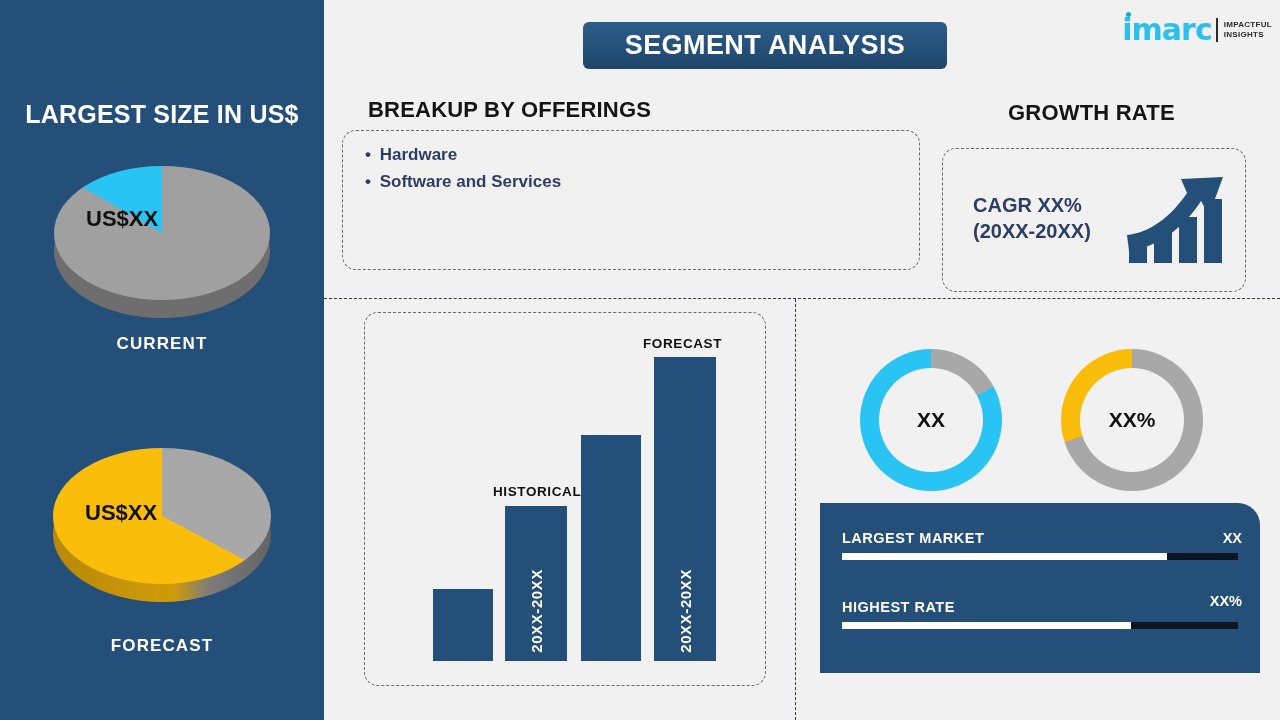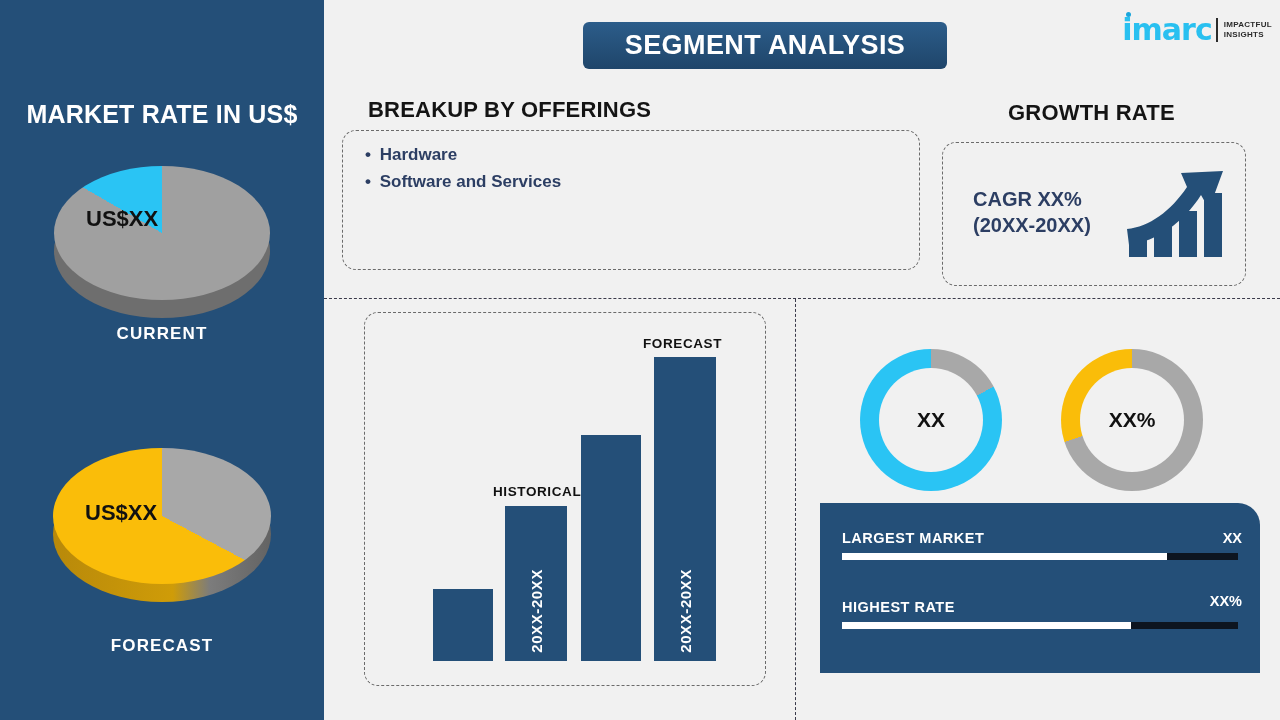--- a/index.html
+++ b/index.html
@@ -256,29 +256,29 @@
     background: #ffffff;
   }
 </style>
 </head>
 <body>
 
 <div id="root">
 
   <div class="sidebar">
 
-    <div class="sidebar-title">MARKET RATE IN US$</div>
+    <div class="sidebar-title">LARGEST SIZE IN US$</div>
 
     <div class="pie-wrap" style="top:166px;">
       <div class="pie3d" style="width:216px;height:134px;">
         <div class="pie-base" style="background:#6e6e6e;"></div>
         <div class="pie-top" style="background:conic-gradient(#a0a0a0 0deg 300deg, #2ac4f4 300deg 360deg);"></div>
         <div class="pie-label" style="left:32px;top:40px;">US$XX</div>
       </div>
-      <div class="pie-caption" style="margin-top:20px;">CURRENT</div>
+      <div class="pie-caption" style="margin-top:30px;">CURRENT</div>
     </div>
 
     <div class="pie-wrap" style="top:448px;">
       <div class="pie3d" style="width:218px;height:136px;">
         <div class="pie-base" style="background:linear-gradient(90deg,#b8890a 0%,#cf9c08 55%,#7c7c7c 72%,#636363 100%);"></div>
         <div class="pie-top" style="background:conic-gradient(#a8a8a8 0deg 118deg, #fabd09 118deg 360deg);"></div>
         <div class="pie-label" style="left:32px;top:52px;">US$XX</div>
       </div>
       <div class="pie-caption" style="margin-top:48px;">FORECAST</div>
     </div>
@@ -312,21 +312,21 @@
         </div>
         <div class="bullet-item">
           <span class="dot">•</span>
           <span>Software and Services</span>
         </div>
       </div>
     </div>
 
     <div class="section-heading" style="left:684px;top:100px;">GROWTH RATE</div>
 
-    <div class="dashed-box" style="left:618px;top:142px;width:304px;height:144px;">
+    <div class="dashed-box" style="left:618px;top:148px;width:304px;height:144px;">
       <div class="cagr-text">
         <div>CAGR XX%</div>
         <div>(20XX-20XX)</div>
       </div>
 
       <svg style="position:absolute;left:180px;top:12px;" width="112" height="105" viewBox="0 0 112 105">
         <path d="M4 74 C 26 72, 48 56, 64 32 L 58 18 L 100 16 L 86 54 L 78 40 C 60 68, 34 86, 6 90 Z" fill="#244F78"></path>
         <rect x="6" y="76" width="18" height="26" fill="#244F78"></rect>
         <rect x="31" y="66" width="18" height="36" fill="#244F78"></rect>
         <rect x="56" y="56" width="18" height="46" fill="#244F78"></rect>

